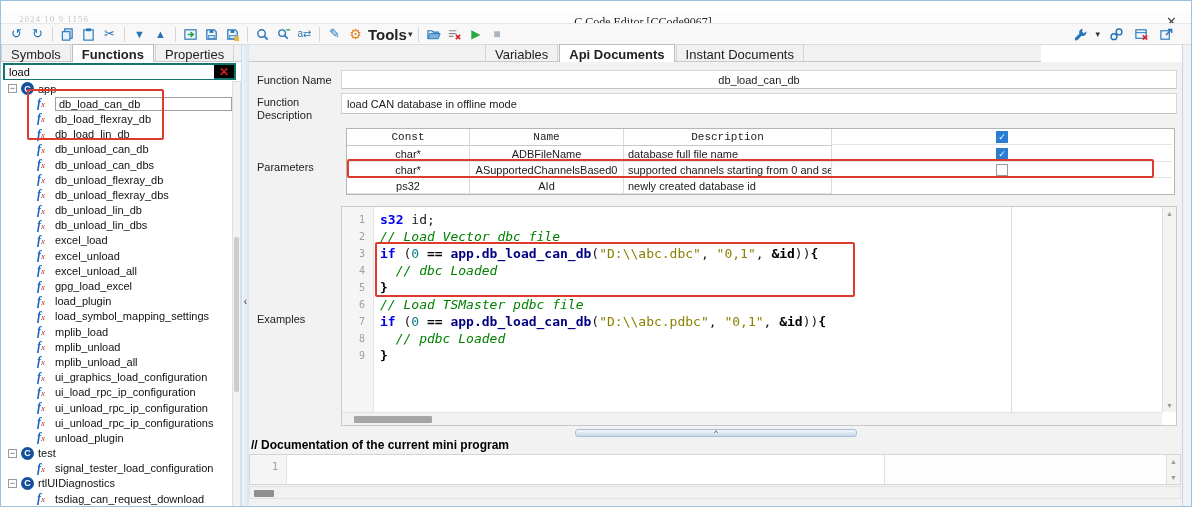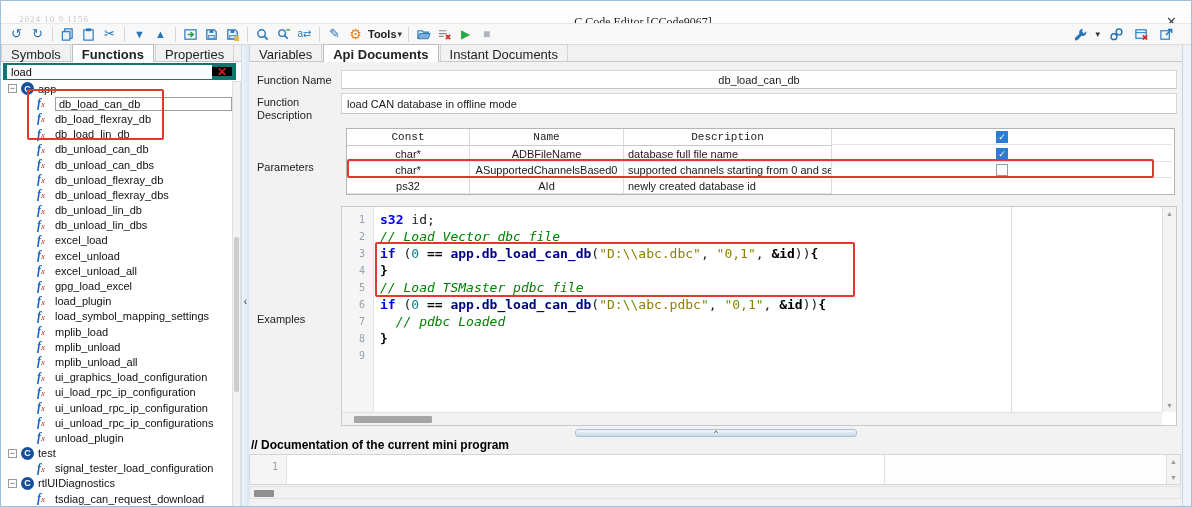--- a/index.html
+++ b/index.html
@@ -15,38 +15,38 @@
   #close-btn { position:absolute; right:10px; top:3px; font-size:13px; color:#444; cursor:default; padding:0 4px; }
 
   
   #toolbar { position:absolute; left:0; top:22px; width:100%; height:22px; background:#f8f8f8;
              border-top:1px solid #e8e8e8; border-bottom:1px solid #dcdcdc;
              display:flex; align-items:center; padding-left:5px; }
   .tbtn { min-width:21px; height:18px; display:flex; align-items:center; justify-content:center;
           color:#2574b8; font-size:13px; line-height:18px; }
   .tbtn svg { display:block; }
   .tsep { width:1px; height:15px; background:#d5d5d5; margin:0 4px; }
-  .tools-label { font-size:11px; font-weight:bold; color:#222; margin:0 1px 0 2px; }
+  .tools-label { font-size:15px; font-weight:bold; color:#222; margin:0 1px 0 2px; }
   .drop { font-size:9px; color:#333; margin-right:2px; }
   .tb-gear { color:#e8821e; font-size:14px; }
   .tb-run { color:#27a844; font-size:12px; }
   .tb-stop { color:#adb6bf; font-size:12px; }
   #toolbar-right { margin-left:auto; margin-right:14px; display:flex; align-items:center; gap:4px; }
 
   
   .tabrow { position:absolute; display:flex; align-items:flex-end; border-bottom:1px solid #c9c9c9; background:#f1f1f1; }
   #ltabs { left:0; top:44px; width:240px; height:17px; }
-  #rtabs { left:248px; top:44px; width:944px; height:17px; }
+  #rtabs { left:248px; top:44px; width:792px; height:17px;justify-content:center; }
   .tab { padding:2px 9px 2px 9px; font-size:13px; color:#222; background:#f1f1f1;
          border:1px solid #d4d4d4; border-bottom:none; margin-right:1px; height:17px; }
   .tab.active { background:#fff; font-weight:bold; height:18px; margin-bottom:-1px;
                 border-color:#bdbdbd; }
 
   #search-box { position:absolute; left:2px; top:62px; width:233px; height:17px; background:#000000;
-                border:4px solid #0f766e; display:flex; align-items:center; }
+                border:2px solid #0f766e; display:flex; align-items:center; }
   #search-input { flex:1; border:none; outline:none; font-size:11px; padding-left:4px;
                   font-family:"Liberation Sans", sans-serif; height:14px; }
   #search-clear { color:#cf2020; font-weight:bold; font-size:12px; padding:0 5px; }
 
   #tree { position:absolute; left:2px; top:80px; width:229px; height:427px; overflow:hidden; background:#fff; }
   .trow { height:15.2px; display:flex; align-items:center; white-space:nowrap; font-size:11px; }
   .exp { width:9px; height:9px; border:1px solid #9a9a9a; background:#fff; color:#555;
          font-size:9px; line-height:7px; text-align:center; margin:0 4px 0 3px; flex:none; }
   .gicon { width:13px; height:13px; border-radius:50%; background:#15509c; color:#fff;
            font-size:9px; font-weight:bold; display:flex; align-items:center; justify-content:center;
@@ -442,20 +442,21 @@
           <div class="gnum">5</div>
           <div class="gnum">6</div>
           <div class="gnum">7</div>
           <div class="gnum">8</div>
           <div class="gnum">9</div>
         </div>
       <div id="ex-code">
           <div class="cline"><span class="tok-kw">s32</span><span> id;</span></div>
           <div class="cline"><span class="tok-cm">// Load Vector dbc file</span></div>
           <div class="cline"><span class="tok-kw">if</span><span> (</span><span class="tok-num">0</span><span> </span><span class="tok-op">==</span><span> </span><span class="tok-fn">app.db_load_can_db</span><span>(</span><span class="tok-str">"D:\\abc.dbc"</span><span>, </span><span class="tok-str">"0,1"</span><span>, </span><span class="tok-op">&amp;id</span><span>))</span><span class="tok-op">{</span></div>
+          <div class="cline"><span class="tok-cm">  // dbc Loaded</span></div>
           <div class="cline"><span class="tok-op">}</span></div>
           <div class="cline"><span class="tok-cm">// Load TSMaster pdbc file</span></div>
           <div class="cline"><span class="tok-kw">if</span><span> (</span><span class="tok-num">0</span><span> </span><span class="tok-op">==</span><span> </span><span class="tok-fn">app.db_load_can_db</span><span>(</span><span class="tok-str">"D:\\abc.pdbc"</span><span>, </span><span class="tok-str">"0,1"</span><span>, </span><span class="tok-op">&amp;id</span><span>))</span><span class="tok-op">{</span></div>
           <div class="cline"><span class="tok-cm">  // pdbc Loaded</span></div>
           <div class="cline"><span class="tok-op">}</span></div>
         </div>
       <div id="ex-panel2"></div>
       <div class="vscroll">
         <span class="up">▲</span>
         <span class="down">▼</span>

